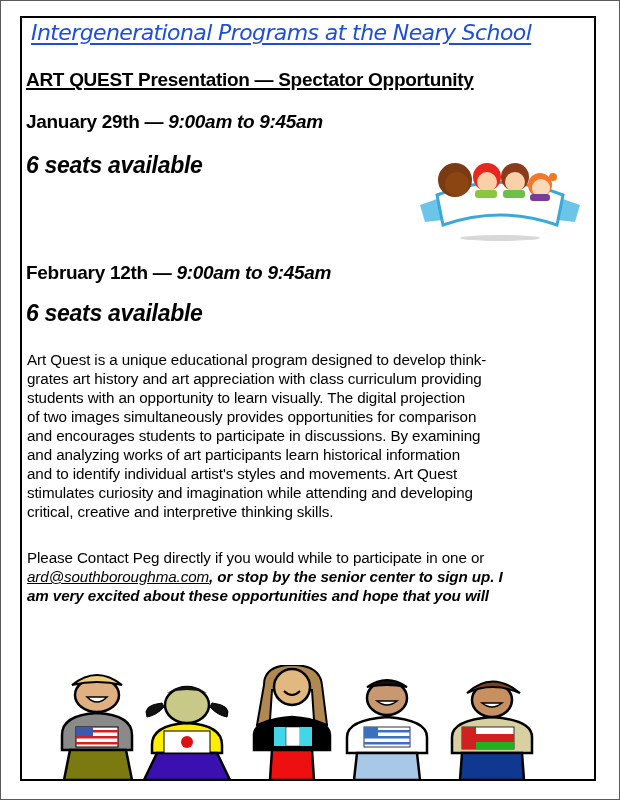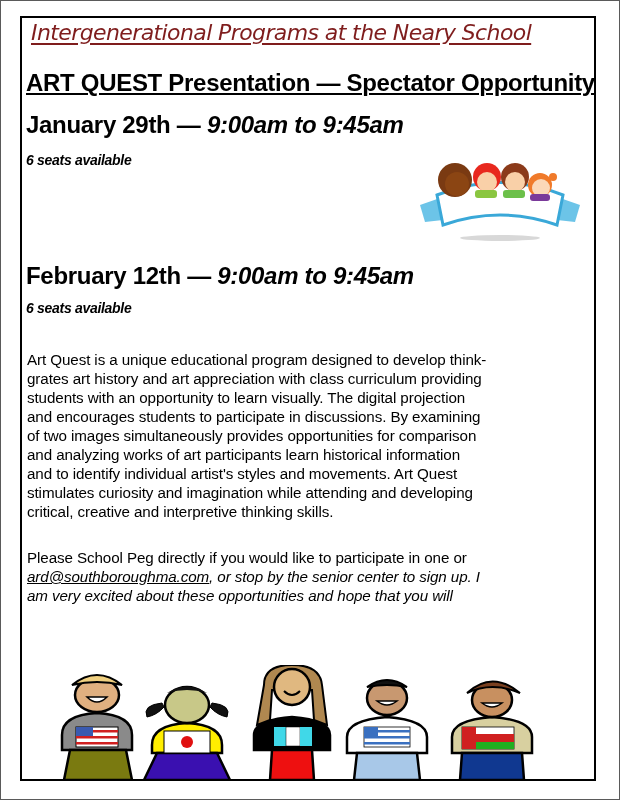--- a/index.html
+++ b/index.html
@@ -8,39 +8,39 @@
       position: absolute; left: 0; top: 0; width: 618px; height: 798px;
       border: 1px solid #5a5a5a; background: #fff;
     }
     .frame {
       position: absolute; left: 19px; top: 15px; width: 572px; height: 761px;
       border: 2px solid #000; background: #fff;
     }
     .title {
       position: absolute; left: 9px; top: 2px;
       font-family: "DejaVu Sans", sans-serif; font-style: italic;
-      font-size: 22px; letter-spacing: -0.6px; color: #7f1d1d;
+      font-size: 22px; letter-spacing: -0.6px; color: #1d4ed8;
       text-decoration: underline; text-decoration-thickness: 2px; text-underline-offset: 3px;
       white-space: nowrap;
     }
     .h {
       position: absolute; left: 4px;
       font-family: "Liberation Sans", sans-serif; font-weight: bold;
-      font-size: 24px; color: #000; white-space: nowrap; letter-spacing: -0.3px;
+      font-size: 19px; color: #000; white-space: nowrap; letter-spacing: -0.3px;
     }
     .h.u { text-decoration: underline; text-decoration-thickness: 2px; text-underline-offset: 2px; }
     .h i { font-style: italic; }
-    .seats { font-style: italic; font-size: 14px; }
+    .seats { font-style: italic; font-size: 23px; }
     .body-text {
       position: absolute; left: 5px; width: 568px;
       font-family: "Liberation Sans", sans-serif; font-size: 15.2px;
       line-height: 19px; color: #000; letter-spacing: -0.1px;
     }
     .body-text .ln { display: block; white-space: nowrap; }
-    .contact em { font-style: italic; }
+    .contact em { font-style: italic; font-weight: bold; }
     .contact a { color: #000; text-decoration: underline; font-style: italic; }
     .kids-banner { position: absolute; left: 393px; top: 132px; width: 170px; height: 100px; }
     .kids-row { position: absolute; left: 20px; top: 20px; width: 530px; height: 115px; }
   </style>
 </head>
 <body>
 
 <div class="page">
   <div class="frame">
 
@@ -73,30 +73,30 @@
       <circle cx="138" cy="27" r="4" fill="#f07a2a"></circle>
       <rect x="60" y="40" width="22" height="8" rx="3" fill="#8ac640"></rect>
       <rect x="88" y="40" width="22" height="8" rx="3" fill="#6cc04a"></rect>
       <rect x="115" y="44" width="20" height="7" rx="3" fill="#7a3a9a"></rect>
     </svg>
 
     <div class="body-text" style="top:332px;">
       <span class="ln">Art Quest is a unique educational program designed to develop think-</span>
       <span class="ln">grates art history and art appreciation with class curriculum providing</span>
       <span class="ln">students with an opportunity to learn visually.  The digital projection</span>
+      <span class="ln">of two images simultaneously provides opportunities for comparison</span>
       <span class="ln">and encourages students to participate in discussions. By examining</span>
-      <span class="ln">of two images simultaneously provides opportunities for comparison</span>
       <span class="ln">and analyzing works of art  participants learn historical information</span>
       <span class="ln">and to identify individual artist's styles and movements. Art Quest</span>
       <span class="ln">stimulates curiosity and imagination while attending and developing</span>
       <span class="ln">critical, creative and interpretive thinking skills.</span>
     </div>
 
     <div class="body-text contact" style="top:530px;">
-      <span class="ln">Please School Peg directly if you would like to participate in one or</span>
+      <span class="ln">Please Contact Peg directly if you would while to participate in one or</span>
       <span class="ln"><a>ard@southboroughma.com</a><em>, or stop by the senior center to sign up.  I</em></span>
       <span class="ln"><em>am very excited about these opportunities and hope that you will</em></span>
     </div>
 
     <svg class="kids-row" style="top:647px;" viewBox="0 0 530 115">
 
       <g>
         <path d="M20 70 Q20 50 55 48 Q90 50 90 70 L90 85 L20 85 Z" fill="#8a8a8a" stroke="#000" stroke-width="2.5"></path>
         <path d="M28 85 L84 85 L90 115 L22 115 Z" fill="#7a7a10" stroke="#000" stroke-width="2.5"></path>
         <ellipse cx="55" cy="30" rx="22" ry="17" fill="#e0b080" stroke="#000" stroke-width="2.5"></ellipse>

